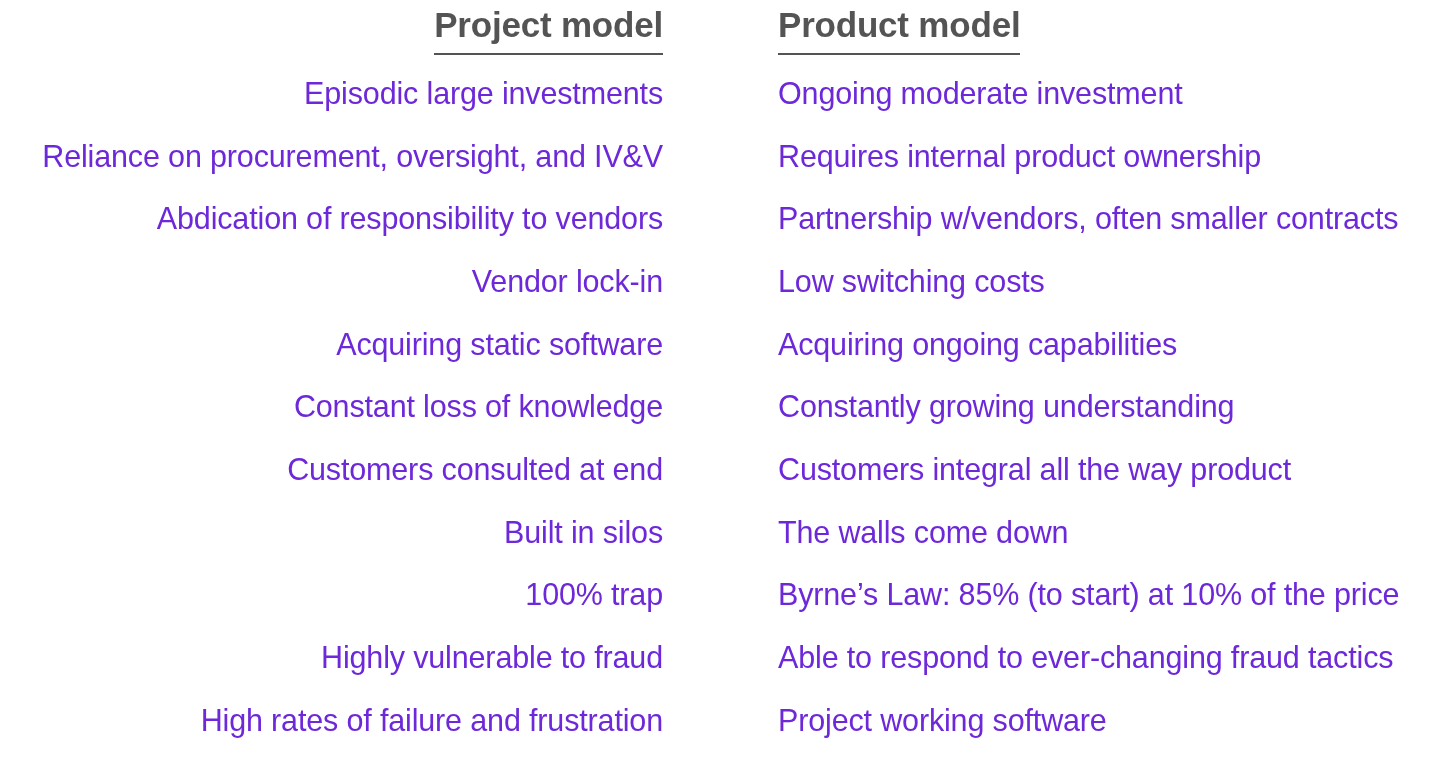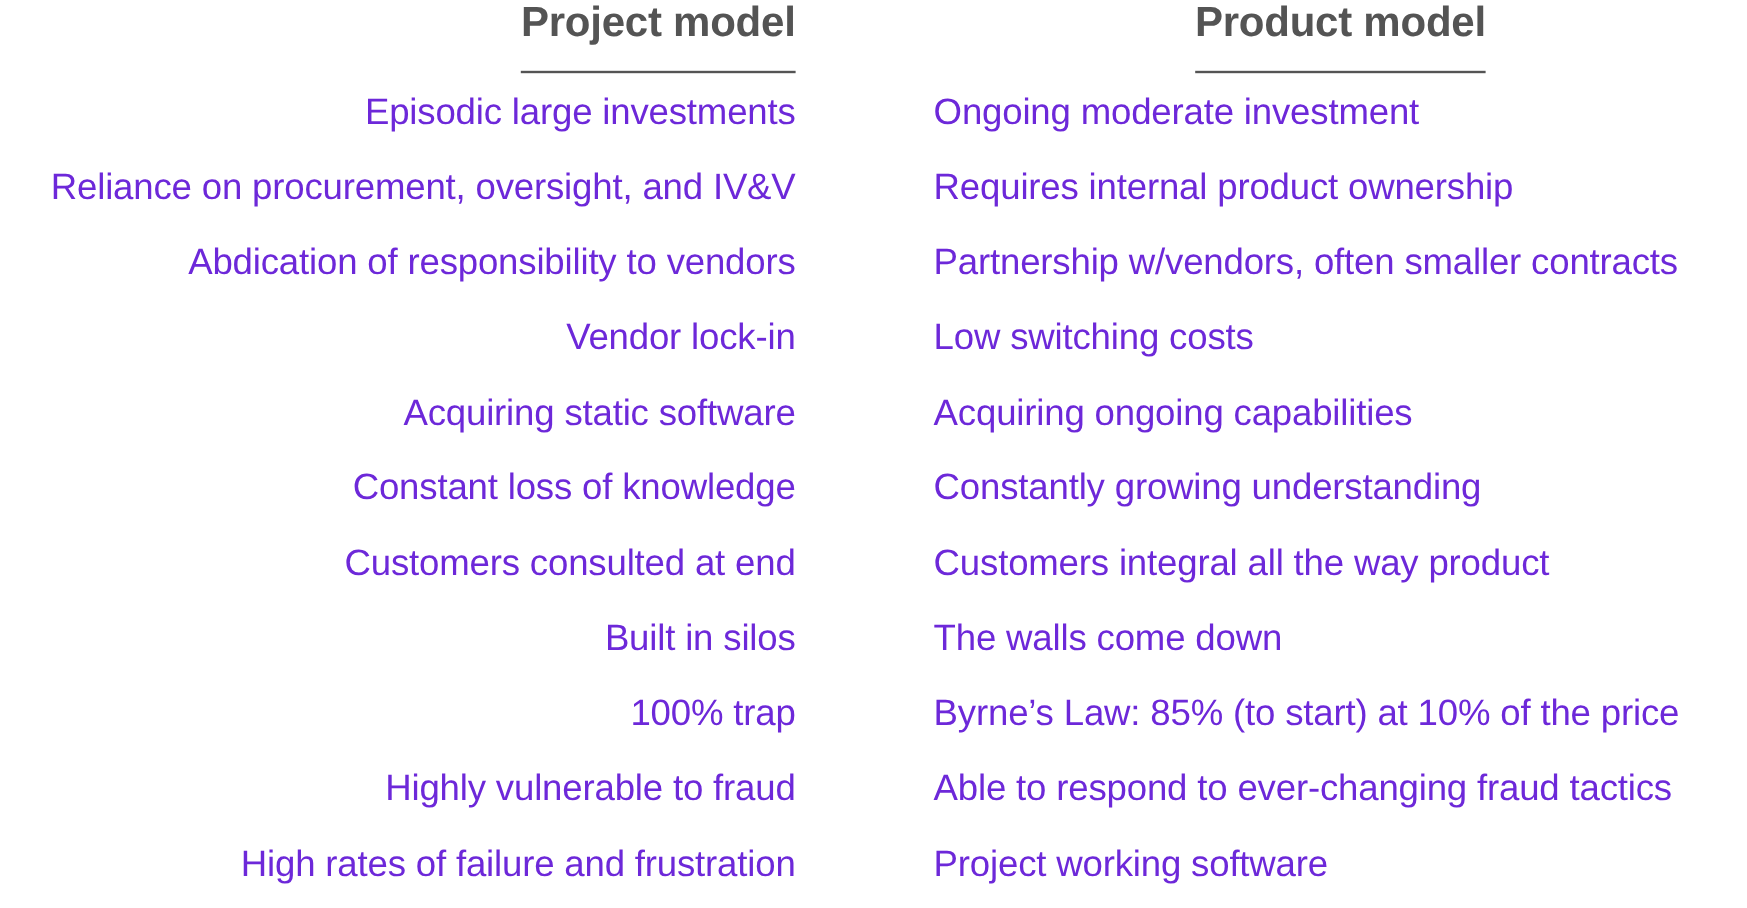--- a/index.html
+++ b/index.html
@@ -33,25 +33,25 @@
     align-items: center;
     font-size: 35px;
     font-weight: bold;
     color: #545454;
     letter-spacing: -0.2px;
     white-space: nowrap;
   }
   .col-head .head-text {
     display: inline-block;
     border-bottom: 2.5px solid #545454;
-    padding-bottom: 21px;
+    padding-bottom: 9px;
     line-height: 1.05;
   }
   .col-head.left  { grid-column: 1; grid-row: 1; justify-content: flex-end; }
-  .col-head.right { grid-column: 3; grid-row: 1; justify-content: center; }
+  .col-head.right { grid-column: 3; grid-row: 1; justify-content: flex-start; }
 
   
   .cell {
     display: flex;
     align-items: center;
     font-size: 30.5px;
     font-weight: 400;
     color: #6d28d9;
     letter-spacing: -0.15px;
     line-height: 1.15;

